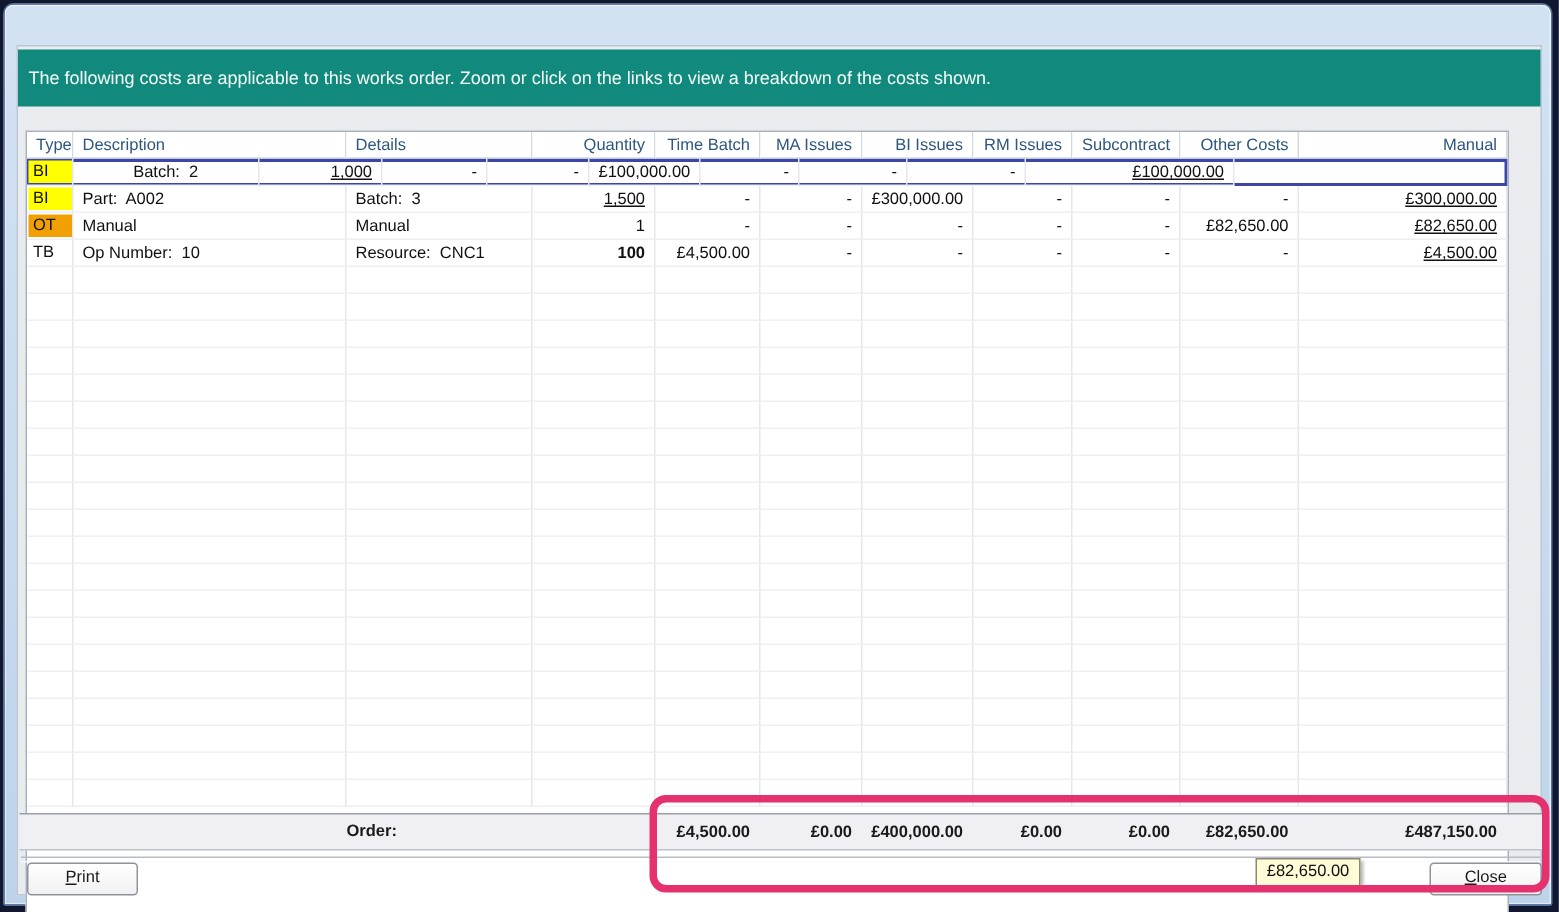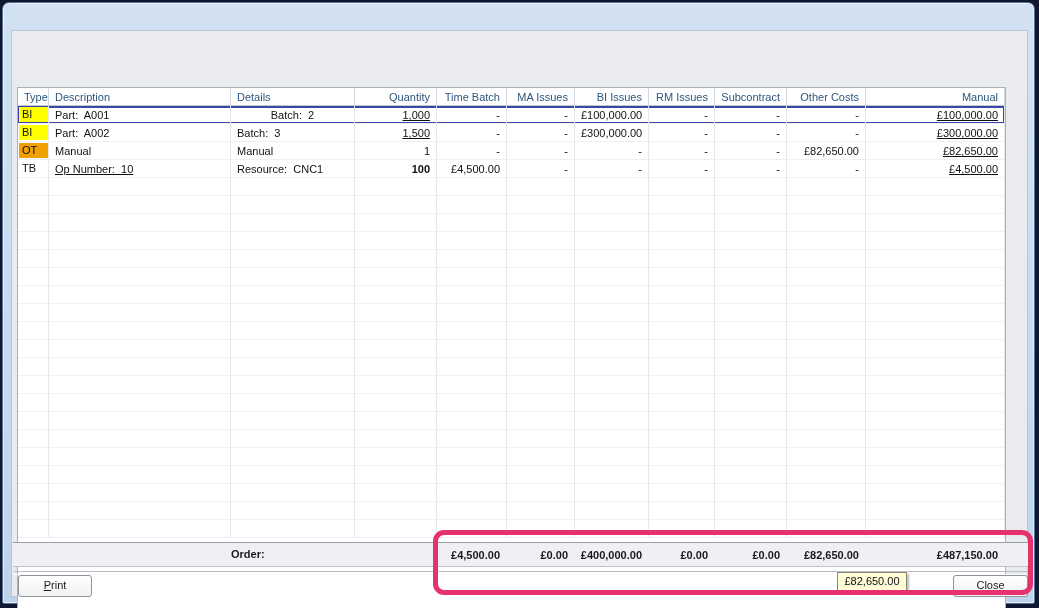--- a/index.html
+++ b/index.html
@@ -74,39 +74,41 @@
 </style>
 </head>
 <body>
 
 <div id="canvas">
   <div class="window">
 
 
     <div class="client">
 
+      <div class="banner">
+        <span>The following costs are applicable to this works order. Zoom or click on the links to view a breakdown of the costs shown.</span>
+      </div>
 
       <div class="grid">
         <div class="grid-row hdr" id="grid-header">
             <div class="cell" style="width: 31px;">Type</div>
             <div class="cell" style="width: 182px;">Description</div>
             <div class="cell" style="width: 124px;">Details</div>
             <div class="cell r" style="width: 82px;">Quantity</div>
             <div class="cell r" style="width: 70px;">Time Batch</div>
             <div class="cell r" style="width: 68px;">MA Issues</div>
             <div class="cell r" style="width: 74px;">BI Issues</div>
             <div class="cell r" style="width: 66px;">RM Issues</div>
             <div class="cell r" style="width: 72px;">Subcontract</div>
             <div class="cell r" style="width: 79px;">Other Costs</div>
             <div class="cell r" style="width: 139px;">Manual</div>
           </div>
         <div id="grid-body">
             <div class="grid-row selected">
               <div class="cell type-cell" style="width: 31px;"><span class="type-chip" style="background: rgb(255, 255, 0);">BI</span></div>
-              <div class="cell" style="width: 182px;">Part:  A001</div>
               <div class="cell" style="width: 124px; text-align: center;">Batch:  2</div>
               <div class="cell r" style="width: 82px;"><span class="lnk">1,000</span></div>
               <div class="cell r" style="width: 70px;">-</div>
               <div class="cell r" style="width: 68px;">-</div>
               <div class="cell r" style="width: 74px;">£100,000.00</div>
               <div class="cell r" style="width: 66px;">-</div>
               <div class="cell r" style="width: 72px;">-</div>
               <div class="cell r" style="width: 79px;">-</div>
               <div class="cell r" style="width: 139px;"><span class="lnk">£100,000.00</span></div>
             </div>
@@ -131,21 +133,21 @@
               <div class="cell r" style="width: 70px;">-</div>
               <div class="cell r" style="width: 68px;">-</div>
               <div class="cell r" style="width: 74px;">-</div>
               <div class="cell r" style="width: 66px;">-</div>
               <div class="cell r" style="width: 72px;">-</div>
               <div class="cell r" style="width: 79px;">£82,650.00</div>
               <div class="cell r" style="width: 139px;"><span class="lnk">£82,650.00</span></div>
             </div>
             <div class="grid-row">
               <div class="cell type-cell" style="width: 31px;"><span class="type-chip">TB</span></div>
-              <div class="cell" style="width: 182px; text-decoration: underline;">Op Number:  10</div>
+              <div class="cell" style="width: 182px;">Op Number:  10</div>
               <div class="cell" style="width: 124px;">Resource:  CNC1</div>
               <div class="cell r" style="width: 82px; font-weight: bold;">100</div>
               <div class="cell r" style="width: 70px;">£4,500.00</div>
               <div class="cell r" style="width: 68px;">-</div>
               <div class="cell r" style="width: 74px;">-</div>
               <div class="cell r" style="width: 66px;">-</div>
               <div class="cell r" style="width: 72px;">-</div>
               <div class="cell r" style="width: 79px;">-</div>
               <div class="cell r" style="width: 139px;"><span class="lnk">£4,500.00</span></div>
             </div>

